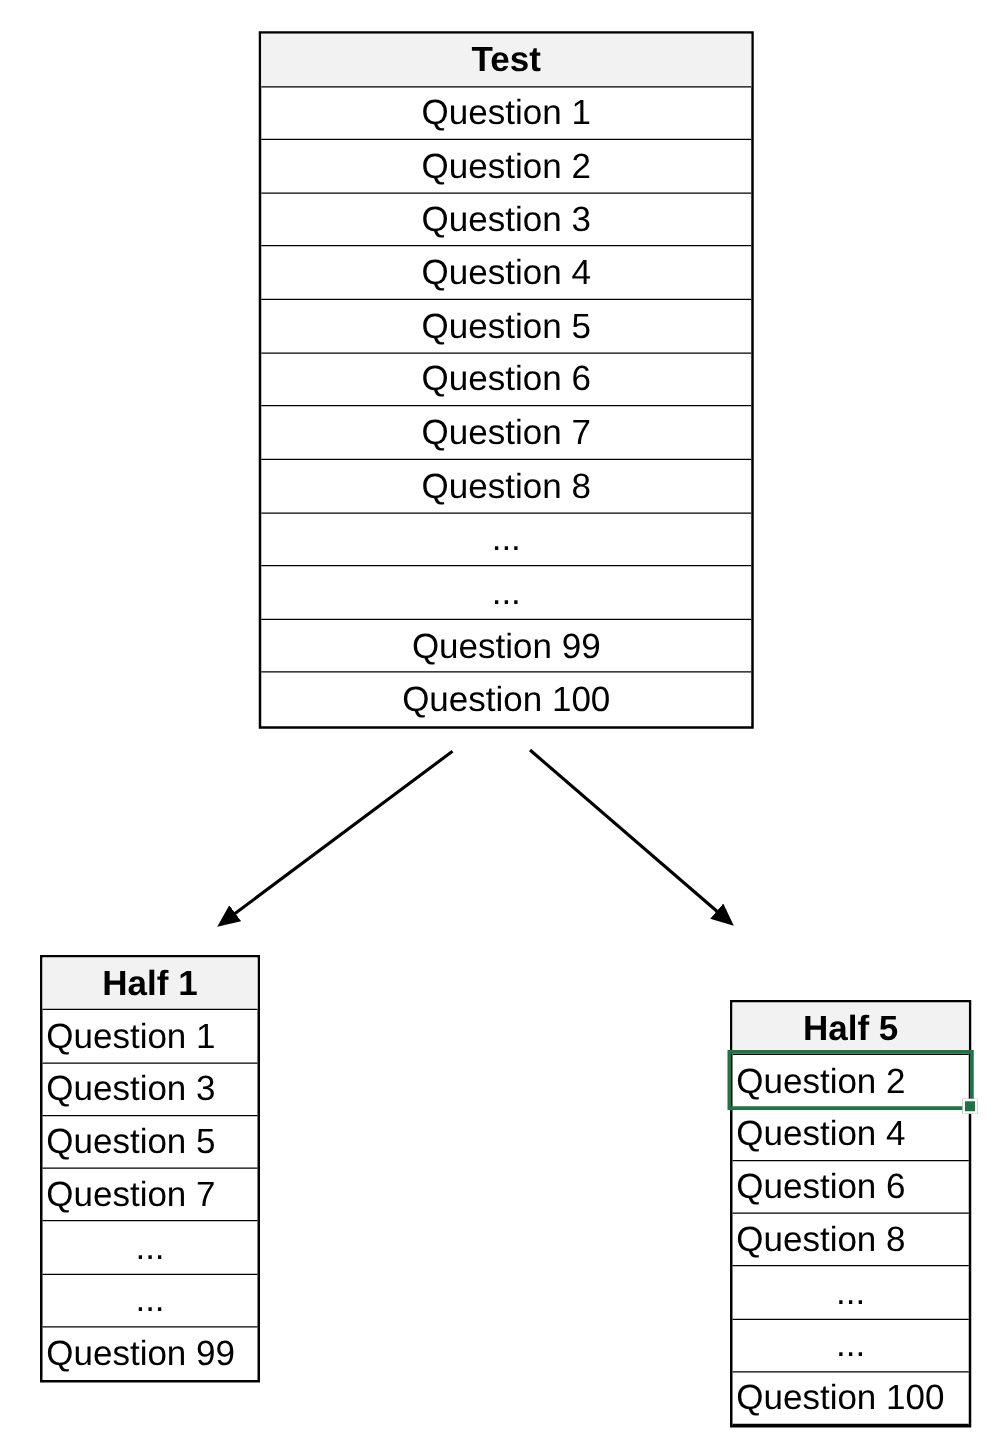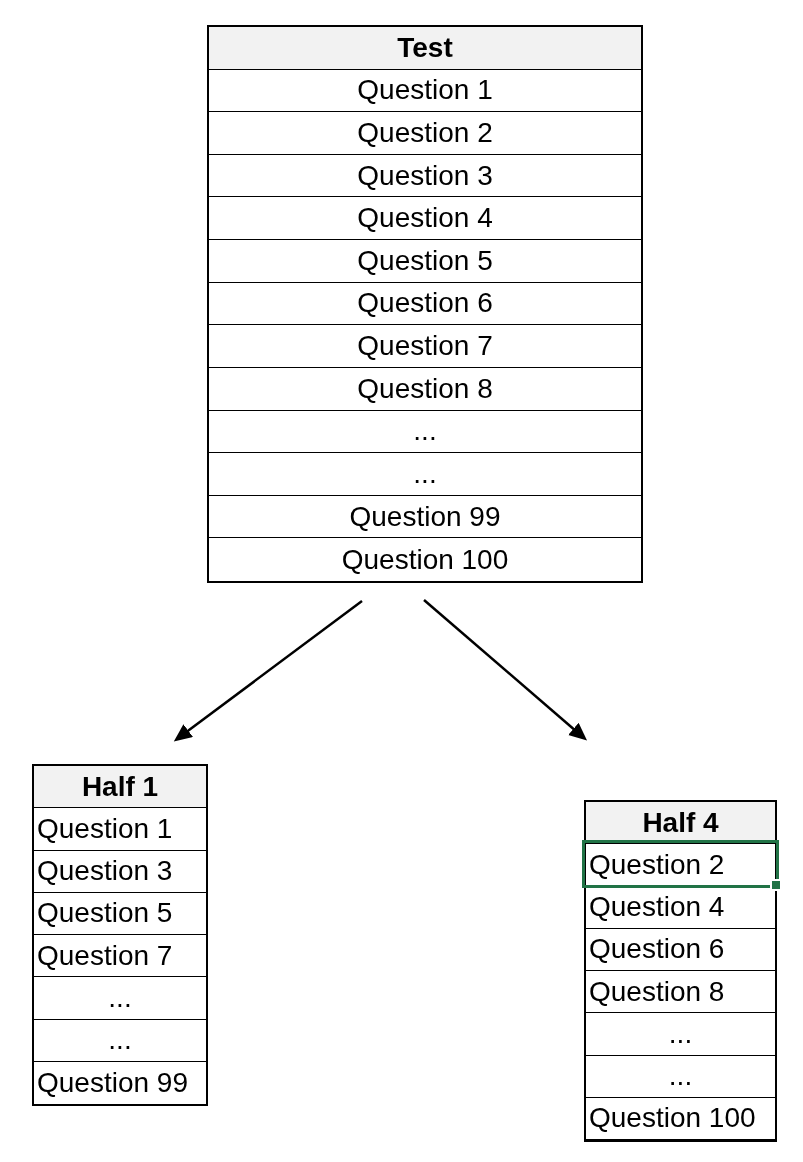--- a/index.html
+++ b/index.html
@@ -35,21 +35,21 @@
     padding: 0 3px;
   }
   .xtable .cell:last-child { border-bottom: none; }
   .xtable .head {
     background: #f2f2f2;
     font-weight: bold;
   }
   .cell.c { justify-content: center; }
   .cell.l { justify-content: flex-start; }
 
-  #test-table   { left: 207px; top: 25px;  width: 436px; height: 558px; grid-template-rows: repeat(13, 1fr); text-align: center; }
+  #test-table   { left: 207px; top: 25px;  width: 396px; height: 558px; grid-template-rows: repeat(13, 1fr); text-align: center; }
   #half1-table  { left: 32px;  top: 764px; width: 176px; height: 342px; grid-template-rows: repeat(8, 1fr); }
   #half2-table  { left: 584px; top: 800px; width: 193px; height: 342px; grid-template-rows: repeat(8, 1fr); }
 
   #arrow-layer {
     position: absolute;
     left: 0;
     top: 585px;
     width: 803px;
     height: 175px;
   }
@@ -112,21 +112,21 @@
     <div class="cell l">Question 1</div>
     <div class="cell l">Question 3</div>
     <div class="cell l">Question 5</div>
     <div class="cell l">Question 7</div>
     <div class="cell c">...</div>
     <div class="cell c">...</div>
     <div class="cell l">Question 99</div>
   </div>
 
   <div class="xtable" id="half2-table">
-    <div class="cell head c">Half 4</div>
+    <div class="cell head c">Half 5</div>
     <div class="cell l">Question 2</div>
     <div class="cell l">Question 4</div>
     <div class="cell l">Question 6</div>
     <div class="cell l">Question 8</div>
     <div class="cell c">...</div>
     <div class="cell c">...</div>
     <div class="cell l">Question 100</div>
 
     <div class="selection-box">
       <div class="fill-handle"></div>

